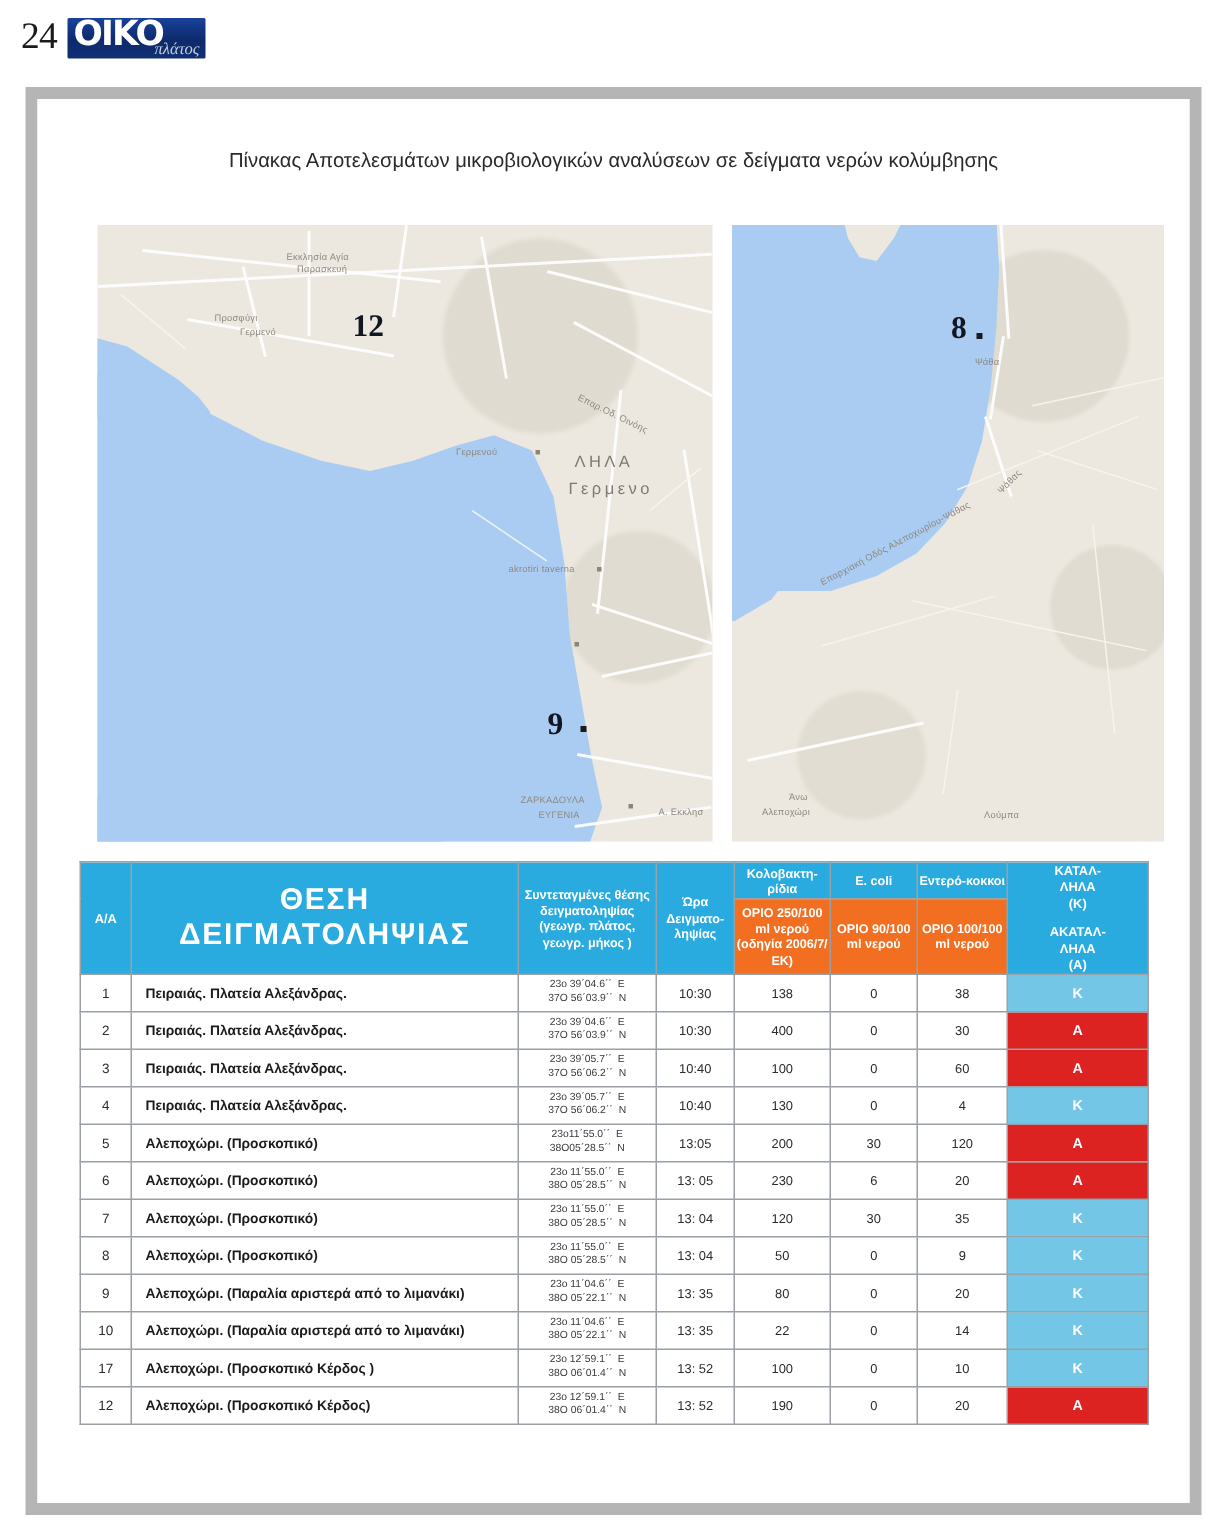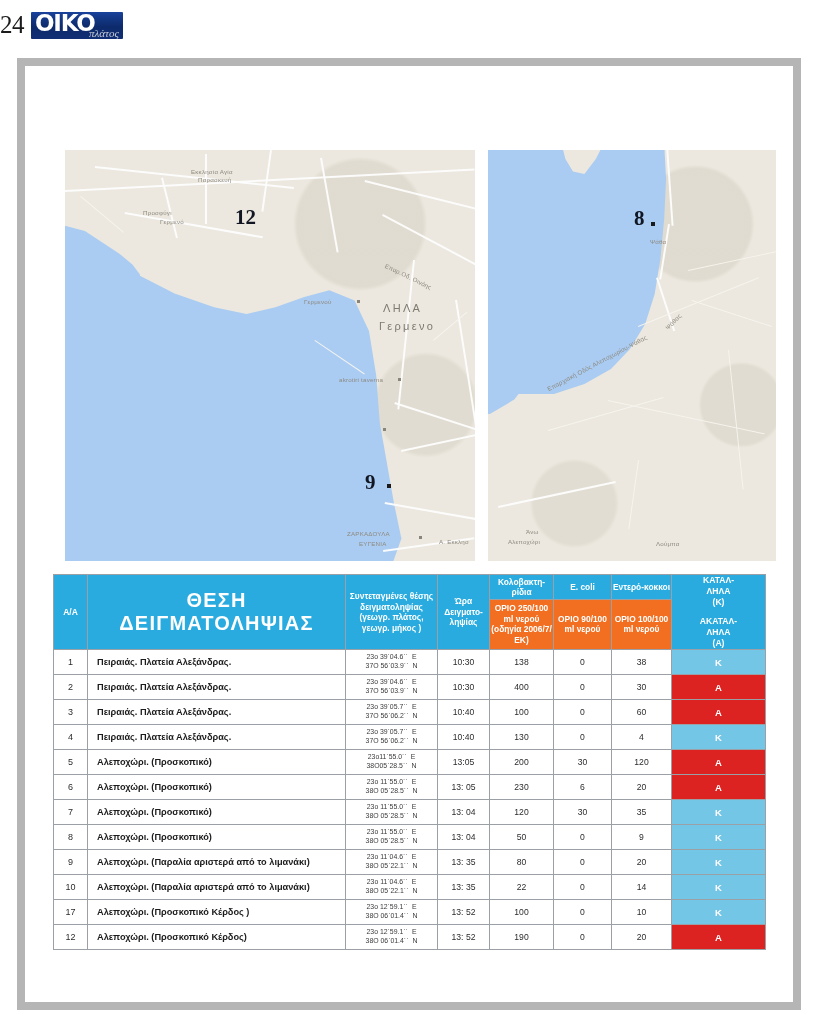--- a/index.html
+++ b/index.html
@@ -18,20 +18,21 @@
 
   
   #masthead {
     position: absolute;
     left: 0; top: 0; width: 818px; height: 50px;
     display: flex; align-items: center;
   }
   #page-number {
     font-size: 25px;
     color: #1b1b1b;
+    margin-left: 14px;
     font-family: "Liberation Serif", "DejaVu Serif", serif;
     letter-spacing: -0.5px;
   }
   #logo-box {
     margin-left: 7px;
     background: linear-gradient(180deg,#19429b 0%, #0d2a6b 55%, #112f74 100%);
     width: 92px; height: 27px;
     position: relative;
     overflow: hidden;
     border-radius: 1px;
@@ -239,20 +240,21 @@
     <div id="logo-box">
       <span id="logo-main">OIKO</span>
       <span id="logo-sub">πλάτος</span>
     </div>
   </div>
 
   <div id="frame">
     <div id="frame-inner">
 
       <div id="caption">
+        <div class="line1">Πίνακας Αποτελεσμάτων μικροβιολογικών αναλύσεων σε δείγματα νερών κολύμβησης</div>
       </div>
 
       <div class="map" id="map-left">
         <div class="land-tex"></div>
 
         <div class="sea" style="left:-20px; top:96px; width:360px; height:340px;
              clip-path: polygon(0% 0%, 13% 2%, 25% 8%, 36% 14%, 47% 18%, 56% 20%, 64% 18%, 72% 15%, 79% 13%, 86% 16%, 90% 25%, 92% 38%, 93% 52%, 95% 64%, 97% 76%, 99% 86%, 96% 95%, 88% 100%, 0% 100%);"></div>
         <div class="sea" style="left:-20px; top:380px; width:250px; height:60px;"></div>
         <div class="sea" style="left:-20px; top:60px; width:95px; height:70px;
              clip-path: polygon(0% 30%, 20% 22%, 42% 30%, 60% 46%, 78% 62%, 92% 78%, 100% 92%, 100% 100%, 0% 100%);"></div>

